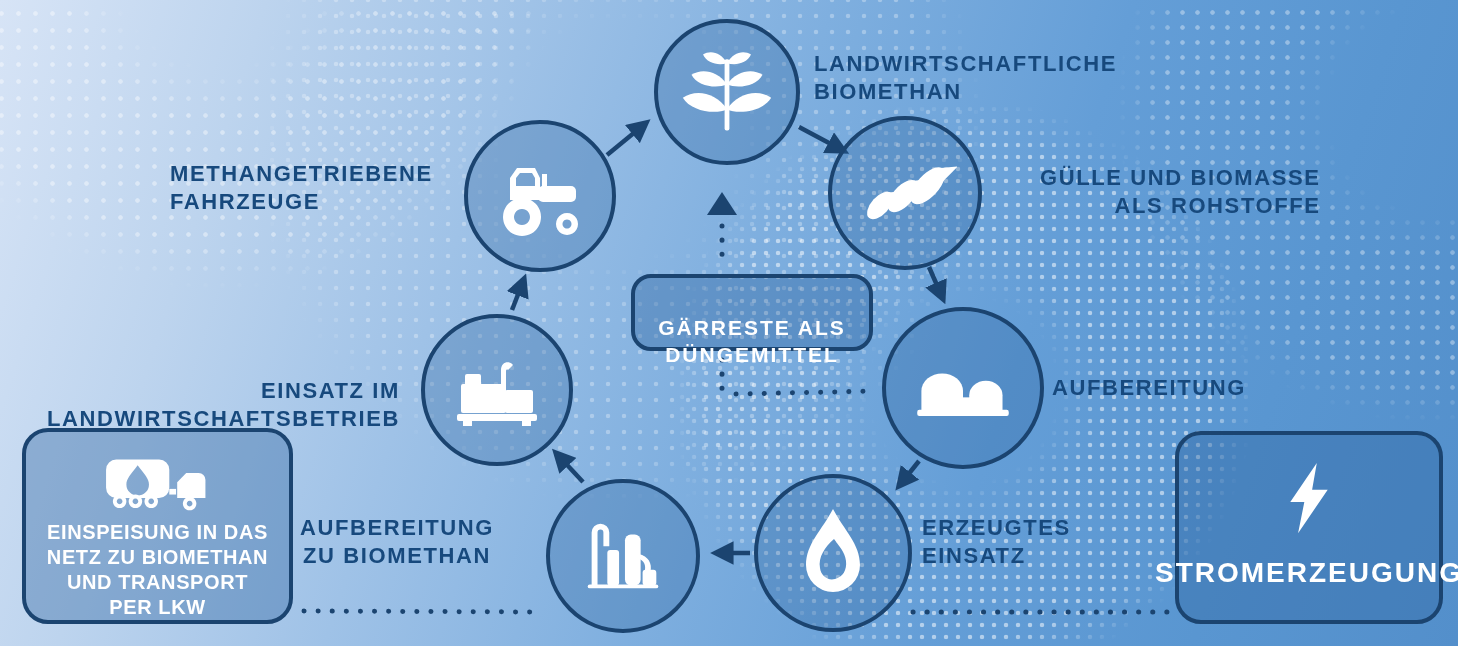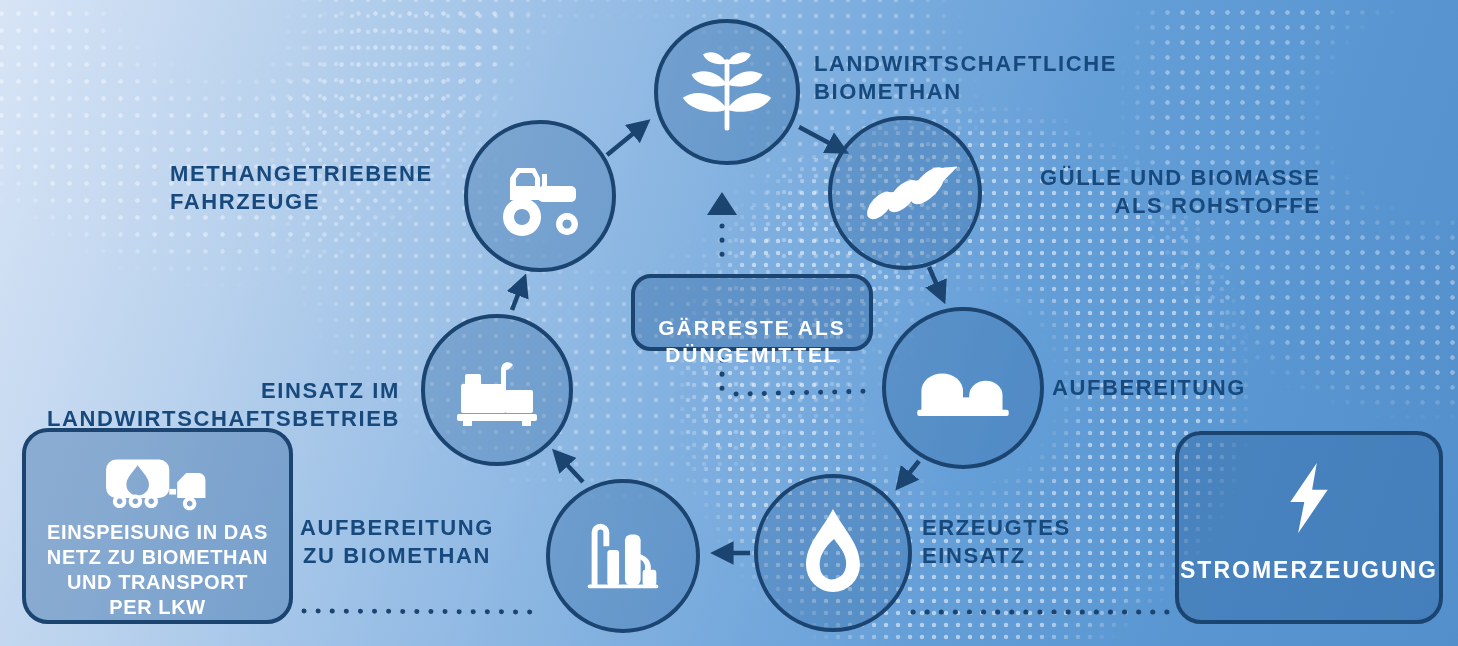--- a/index.html
+++ b/index.html
@@ -191,20 +191,20 @@
         <path fill-rule="evenodd" d="M44,43 A6,6 0 1 0 44.01,43 Z M44,46.5 A2.5,2.5 0 1 1 43.99,46.5 Z"></path>
         <path fill-rule="evenodd" d="M78,45 A6,6 0 1 0 78.01,45 Z M78,48.5 A2.5,2.5 0 1 1 77.99,48.5 Z"></path>
       </g>
     </svg>
     <span style="margin-top:4px;">EINSPEISUNG IN DAS
 NETZ ZU BIOMETHAN
 UND TRANSPORT
 PER LKW</span>
   </div>
 
-  <div class="callout card" style="left:1175px; top:431px; width:268px; height:193px; font-size:23px; letter-spacing:2px;">
+  <div class="callout card" style="left:1175px; top:431px; width:268px; height:193px; font-size:28px; letter-spacing:2px;">
     <svg width="78" height="92" viewBox="0 0 100 100" style="margin-top:18px;">
       <polygon class="icon-fill" points="60,4 26,54 44,54 36,94 74,38 54,38"></polygon>
     </svg>
     <span style="margin-top:12px;">STROMERZEUGUNG</span>
   </div>
 
 </div>
 
 </body></html>

